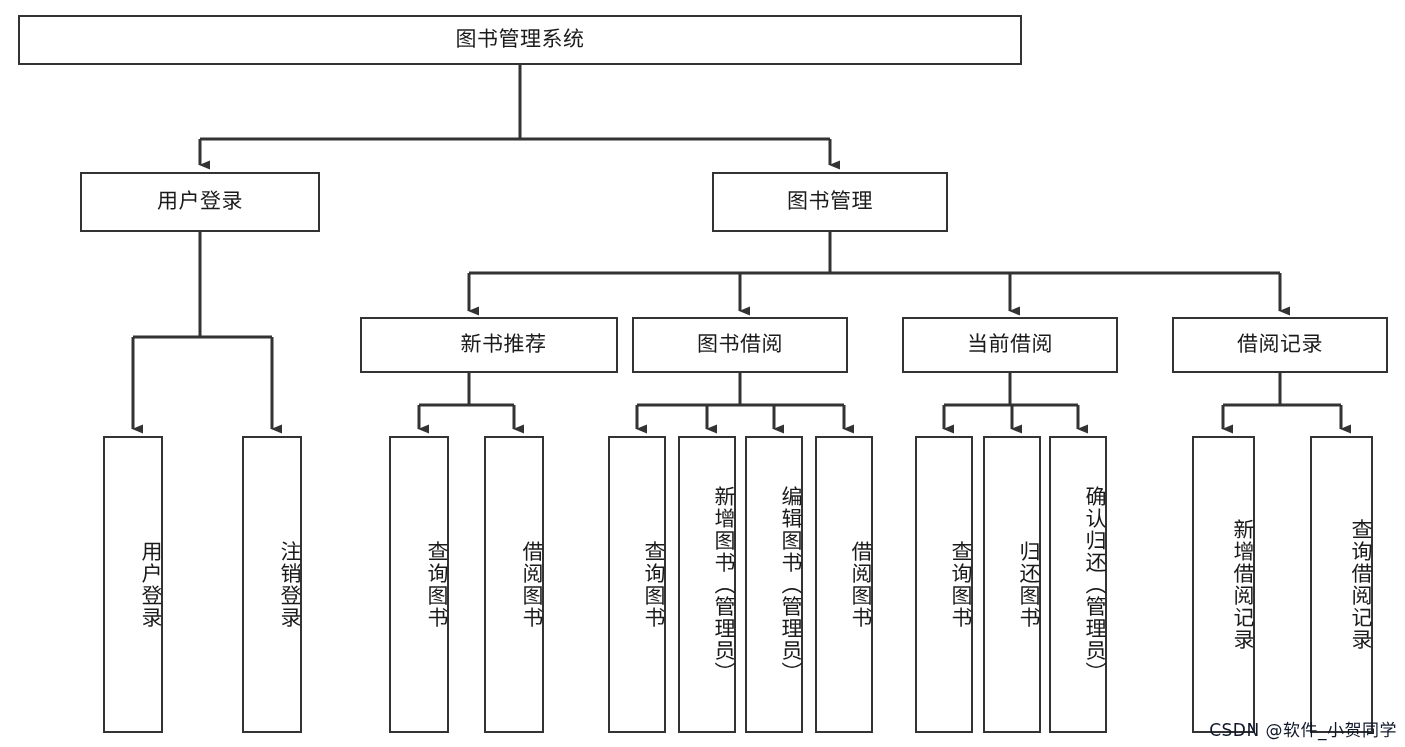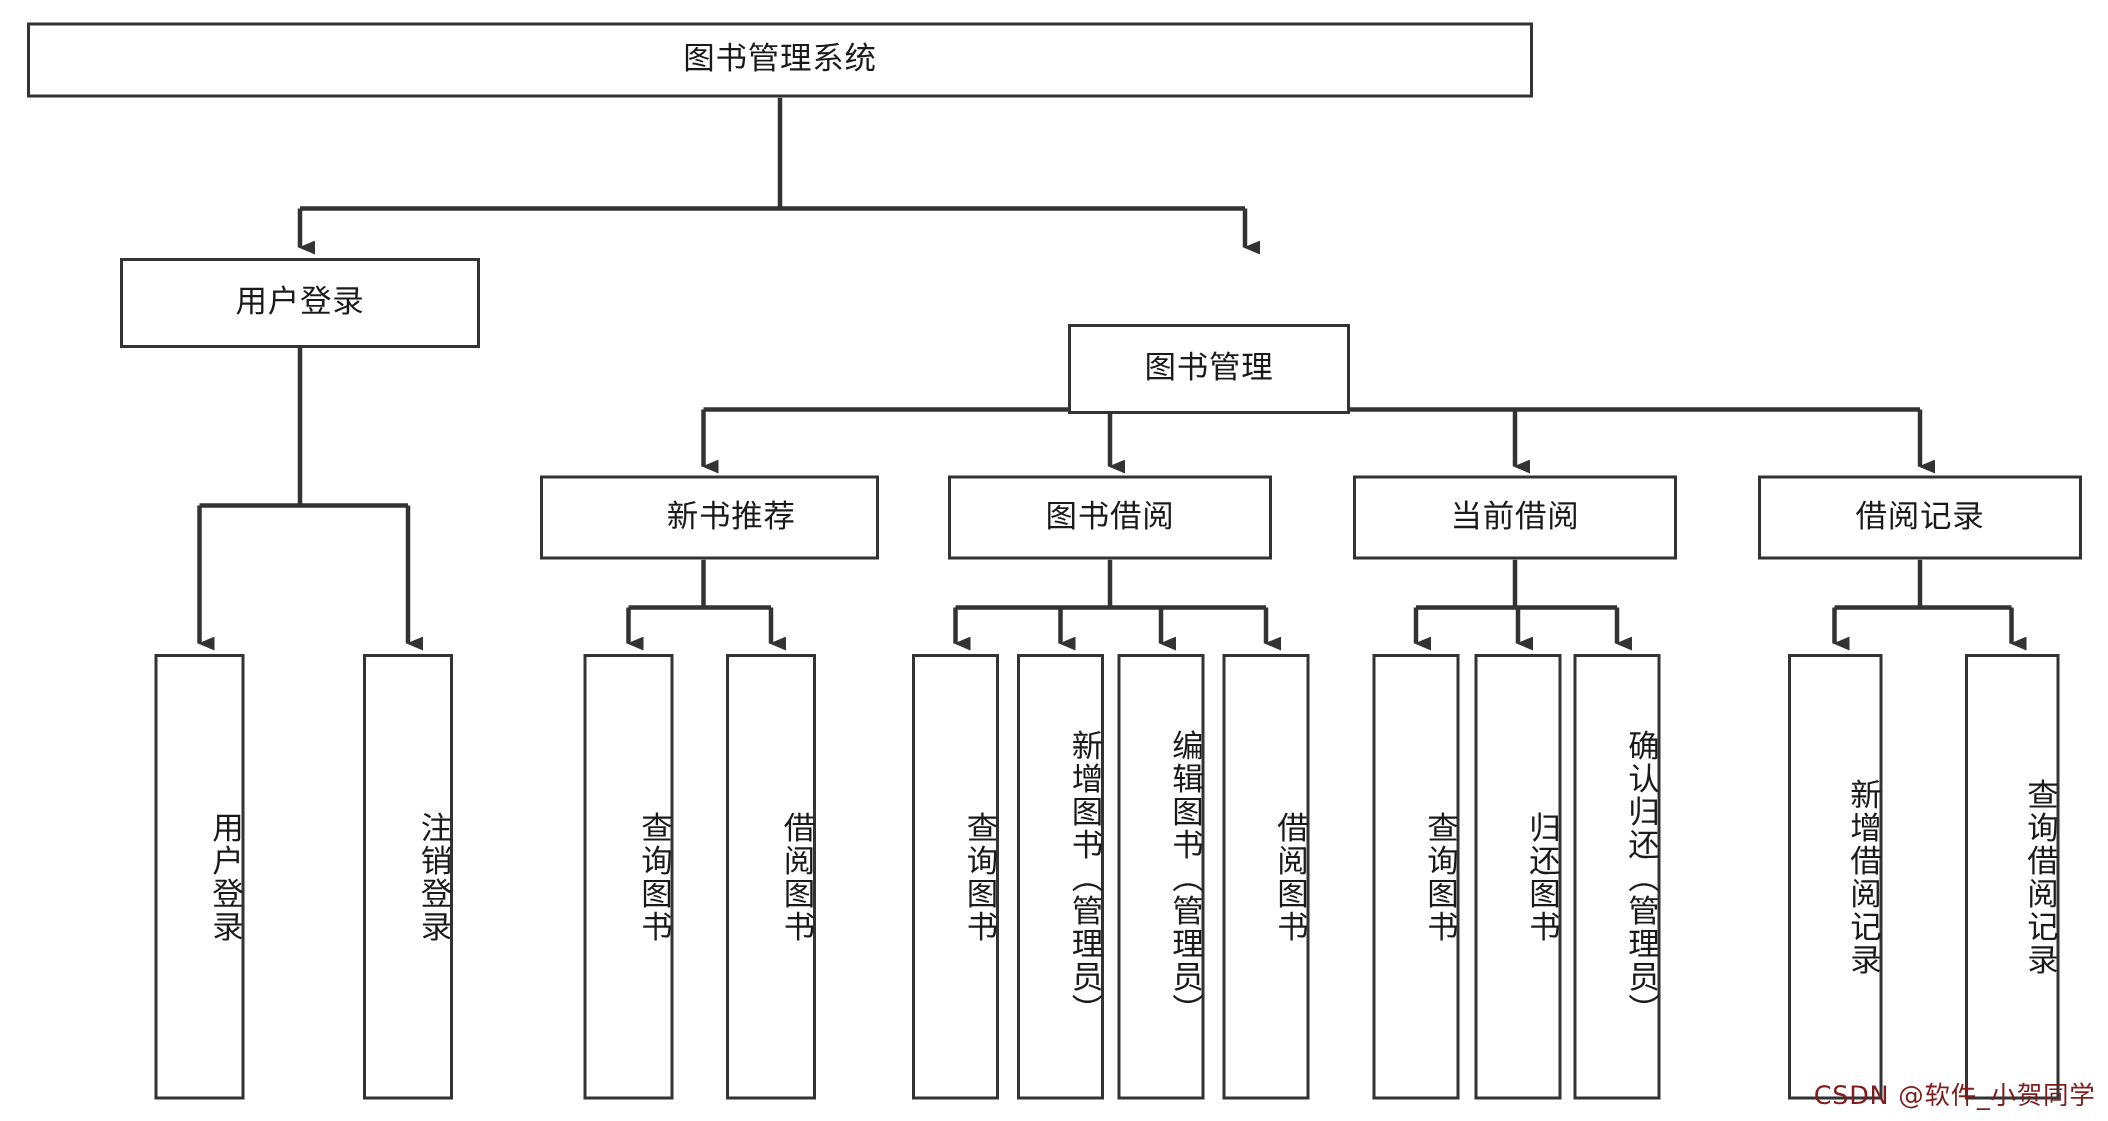--- a/index.html
+++ b/index.html
@@ -55,21 +55,21 @@
     writing-mode: vertical-rl;
     text-orientation: upright;
     text-align: center;
     max-height: 100%;
   }
   #watermark {
     position: absolute;
     right: 8px;
     bottom: 6px;
     font-size: 17px;
-    color: #7f1d1d;
+    color: #0f172a;
     letter-spacing: 0.5px;
     white-space: nowrap;
     font-family: "DejaVu Sans", "Liberation Sans", sans-serif;
   }
 </style>
 </head>
 <body>
 
 <div id="canvas">
 
@@ -123,25 +123,25 @@
     </g>
   </svg>
 
   <div class="node horiz" id="node-root" style="left: 18px; top: 15px; width: 1004px; height: 50px; text-align: center;">
     <span>图书管理系统</span>
   </div>
 
   <div class="node horiz" id="node-l1-0" style="left: 80px; top: 172px; width: 240px; height: 60px;">
     <span>用户登录</span>
   </div>
-  <div class="node horiz" id="node-l1-1" style="left: 712px; top: 172px; width: 188px; height: 60px; margin-top: 44px;">
+  <div class="node horiz" id="node-l1-1" style="left: 712px; top: 172px; width: 236px; height: 60px;">
     <span>图书管理</span>
   </div>
 
-  <div class="node horiz" id="node-l2-0" style="left: 360px; top: 317px; width: 226px; height: 56px; padding-left: 29px;">
+  <div class="node horiz" id="node-l2-0" style="left: 360px; top: 317px; width: 258px; height: 56px; padding-left: 29px;">
     <span>新书推荐</span>
   </div>
   <div class="node horiz" id="node-l2-2" style="left: 902px; top: 317px; width: 216px; height: 56px;">
     <span>当前借阅</span>
   </div>
   <div class="node horiz" id="node-l2-1" style="left: 632px; top: 317px; width: 216px; height: 56px;">
     <span>图书借阅</span>
   </div>
   <div class="node horiz" id="node-l2-3" style="left: 1172px; top: 317px; width: 216px; height: 56px; text-align: center;">
     <span>借阅记录</span>

